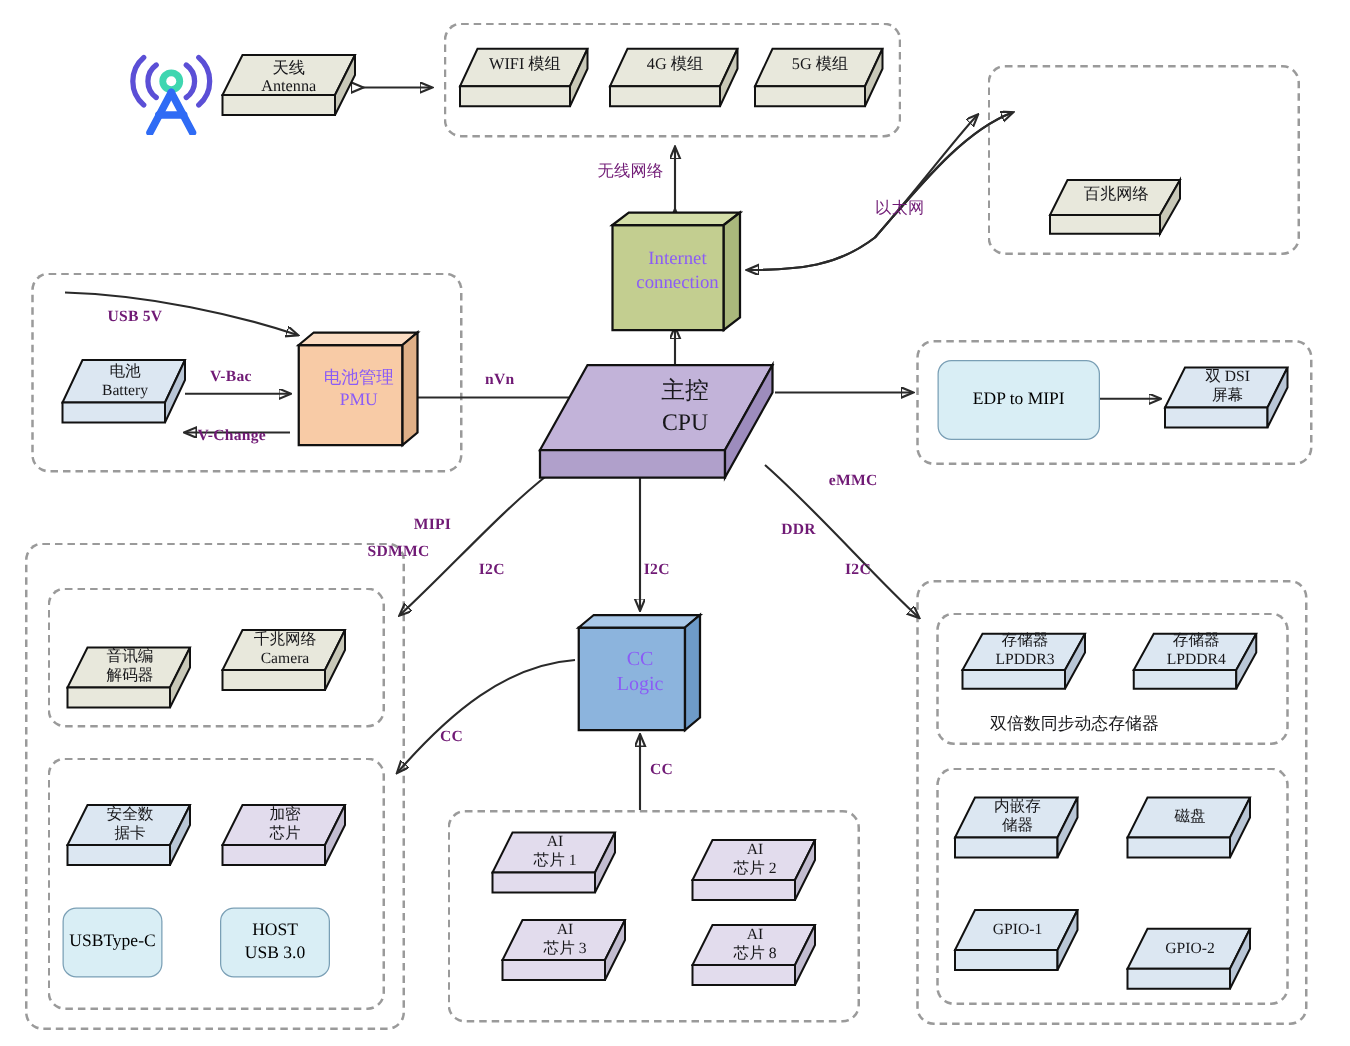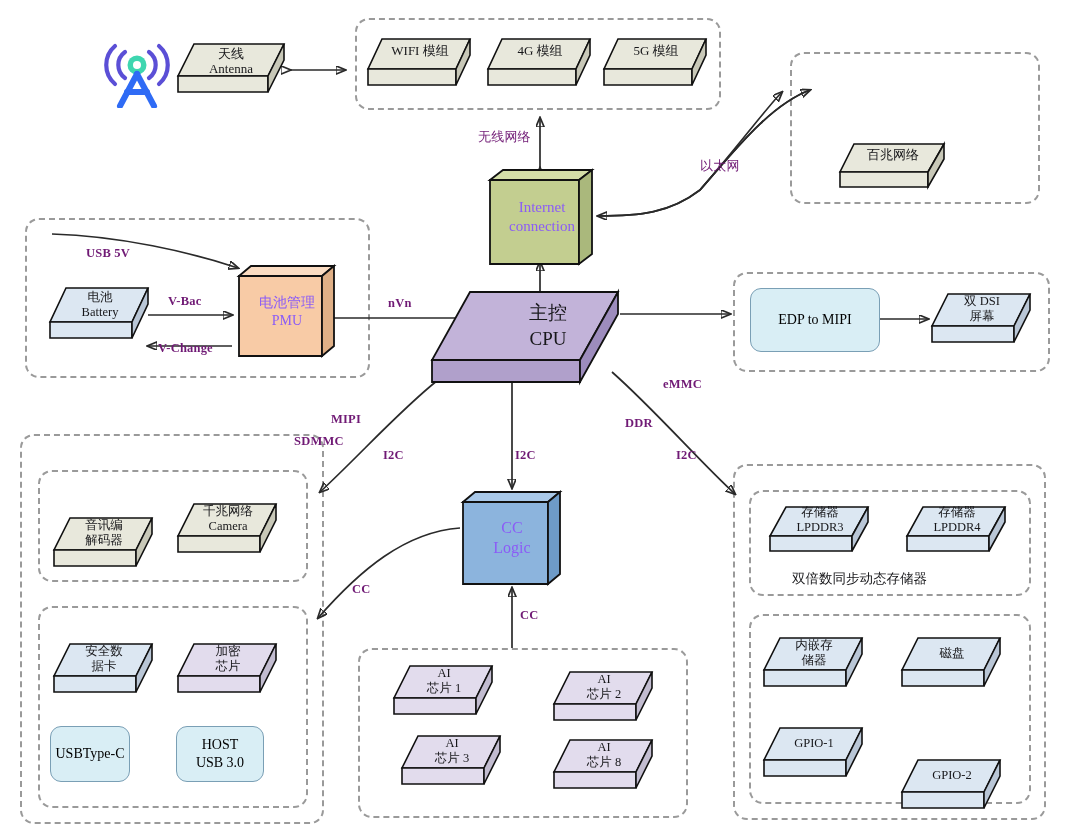--- a/index.html
+++ b/index.html
@@ -379,21 +379,21 @@
         <g stroke="#111" stroke-width="1.6">
       <polygon points="18,4 100,4 84,36 2,36" fill="#dce7f2"></polygon>
       <polygon points="2,36 84,36 84,52 2,52" fill="#dce7f2"></polygon>
       <polygon points="84,36 100,4 100,20 84,52" fill="#b9c6d6"></polygon>
     </g>
       </svg>
     <div class="txt" style="top:12px;font-size:12.5px;">
       <span class="ln">GPIO-1</span>
     </div>
   </div>
-  <div class="slab" style="left:900px;top:756px;width:104px;height:62px;">
+  <div class="slab" style="left:900px;top:739px;width:104px;height:62px;">
     <svg width="104" height="62">
         <g stroke="#111" stroke-width="1.6">
       <polygon points="18,4 100,4 84,36 2,36" fill="#dce7f2"></polygon>
       <polygon points="2,36 84,36 84,52 2,52" fill="#dce7f2"></polygon>
       <polygon points="84,36 100,4 100,20 84,52" fill="#b9c6d6"></polygon>
     </g>
       </svg>
     <div class="txt" style="top:12px;font-size:12.5px;">
       <span class="ln">GPIO-2</span>
     </div>

